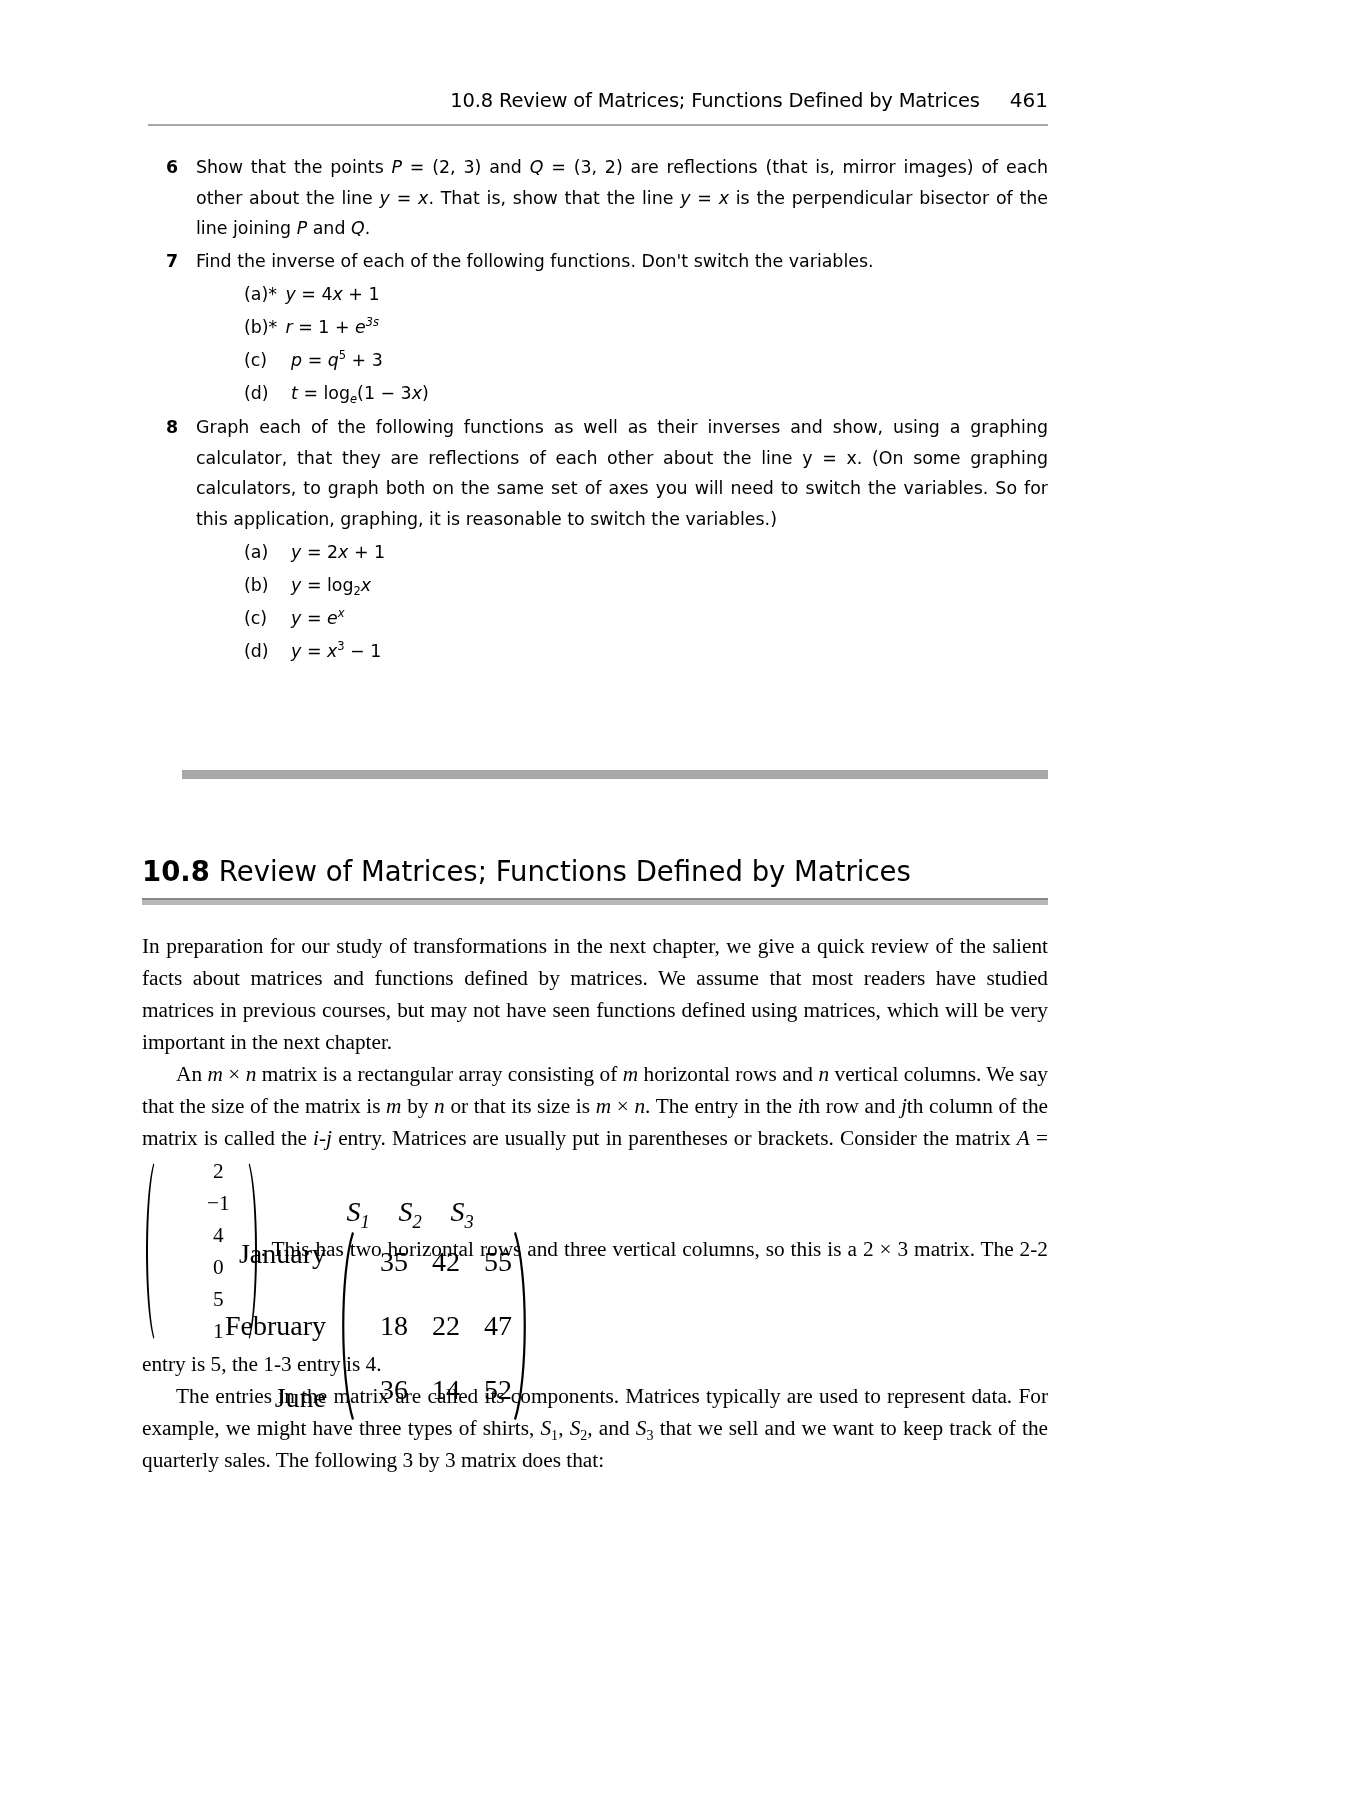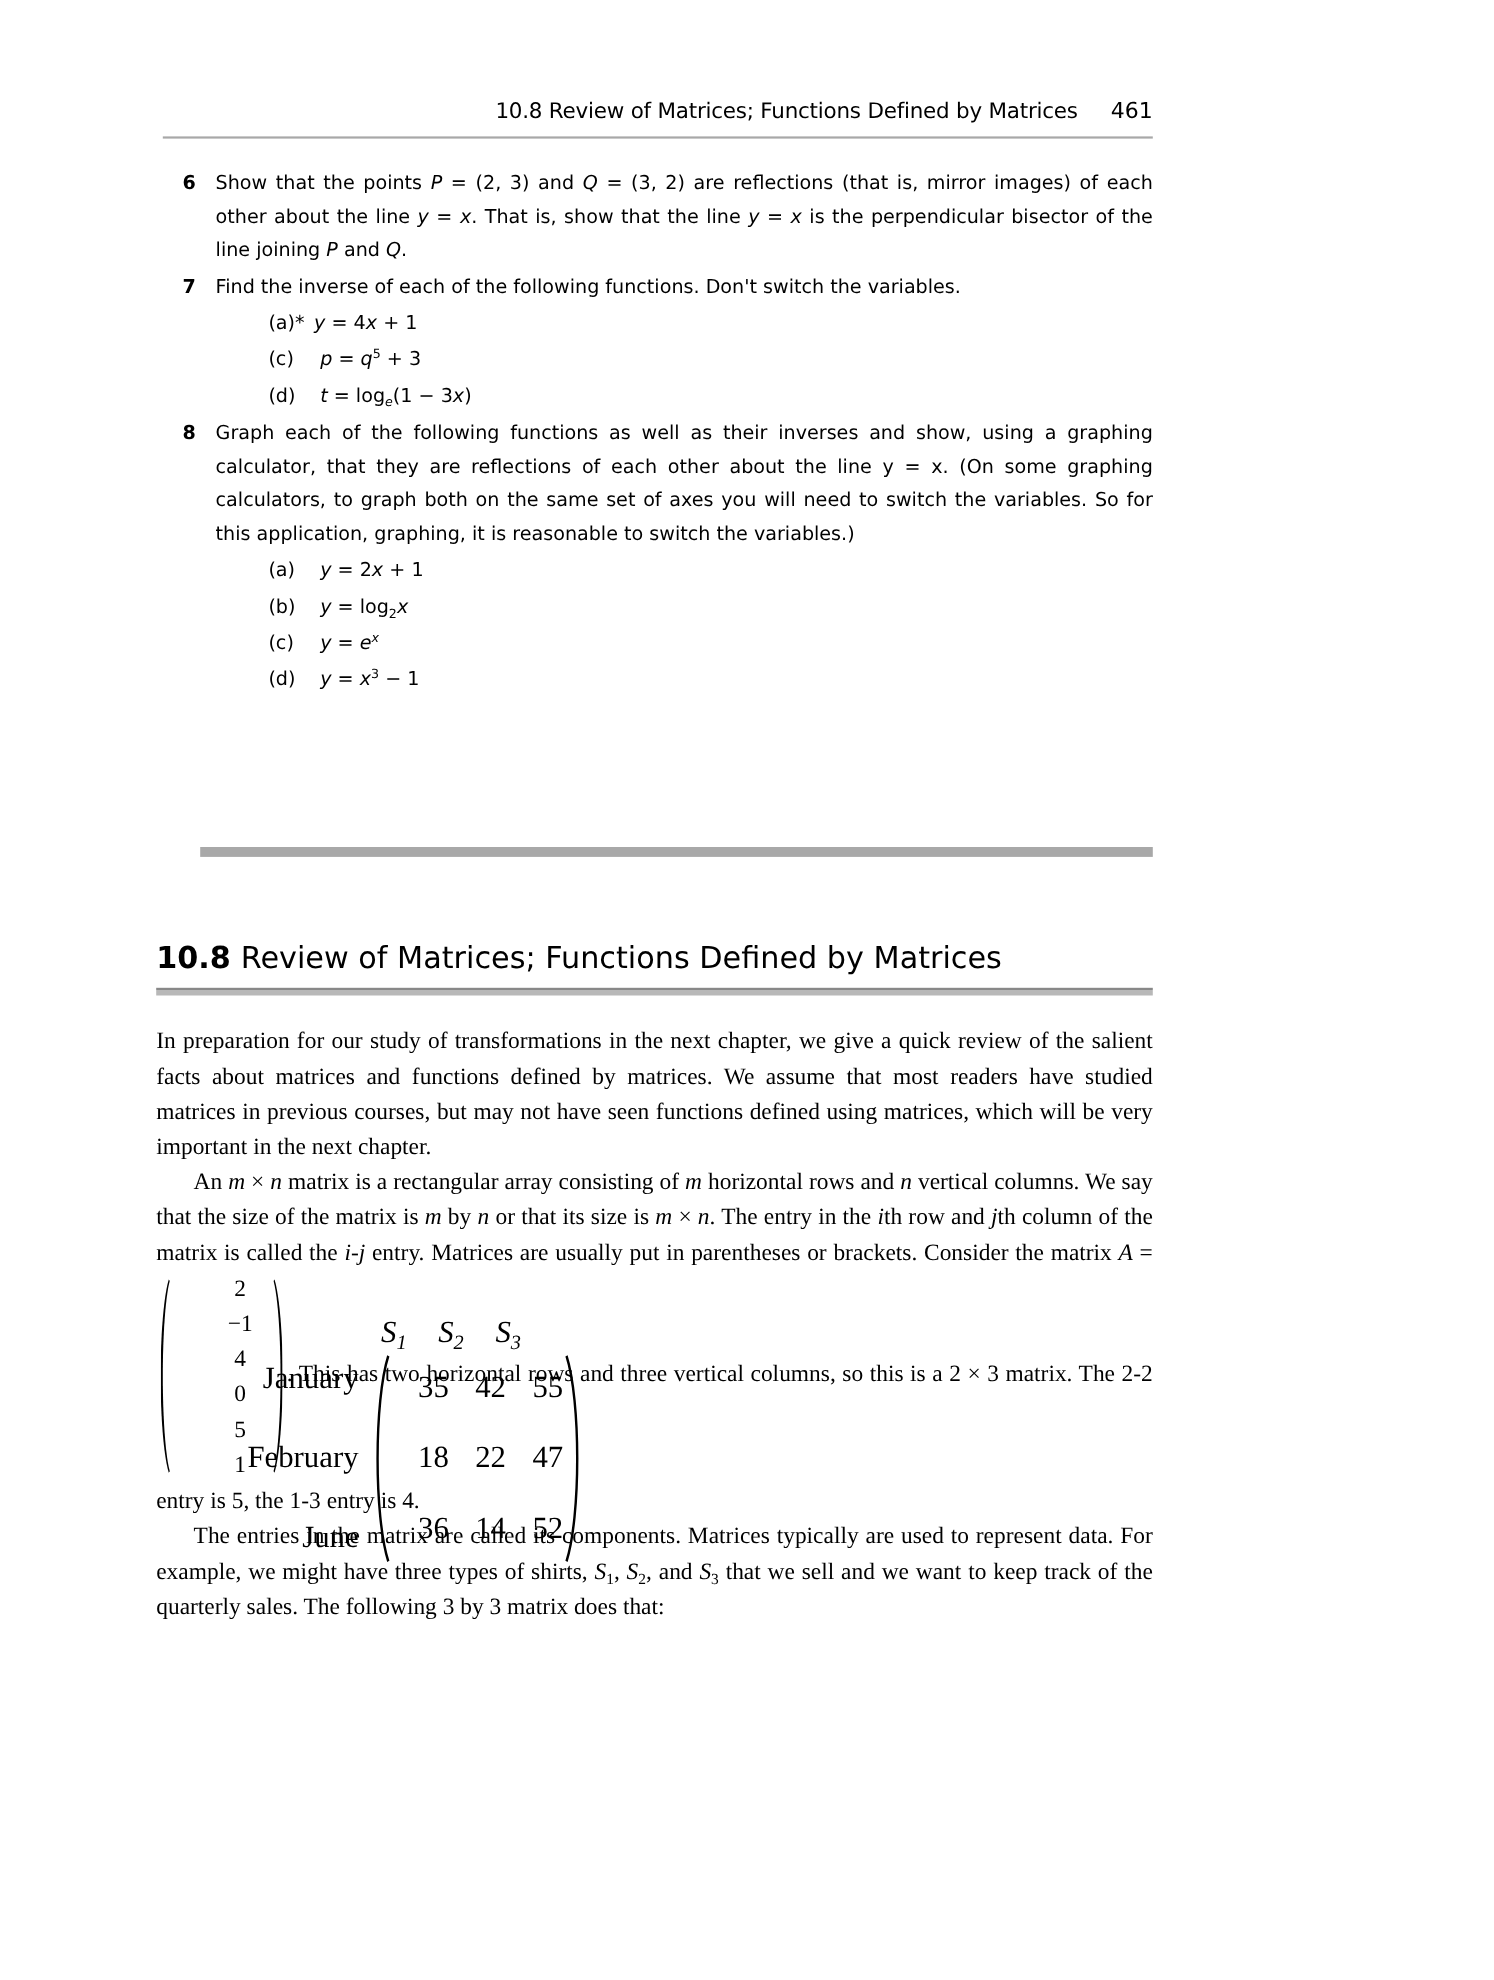--- a/index.html
+++ b/index.html
@@ -255,20 +255,24 @@
       <span class="ex-body">Show that the points <span class="mathi">P</span> = (2, 3) and <span class="mathi">Q</span> = (3, 2) are reflections (that is, mirror images) of each other about the line <span class="mathi">y</span> = <span class="mathi">x</span>. That is, show that the line <span class="mathi">y</span> = <span class="mathi">x</span> is the perpendicular bisector of the line joining <span class="mathi">P</span> and <span class="mathi">Q</span>.</span>
     </div>
 
     <div class="ex-item">
       <span class="ex-num">7</span>
       <span class="ex-body">Find the inverse of each of the following functions. Don't switch the variables.</span>
       <div class="sub-list">
         <span class="sub-item">
           <span class="sub-lab">(a)*</span>
           <span><span class="mathi">y</span> = 4<span class="mathi">x</span> + 1</span>
+        </span>
+        <span class="sub-item">
+          <span class="sub-lab">(b)*</span>
+          <span><span class="mathi">r</span> = 1 + <span class="mathi">e</span><sup class="tiny mathi">3s</sup></span>
         </span>
         <span class="sub-item">
           <span class="sub-lab">(c)</span>
           <span>&nbsp;<span class="mathi">p</span> = <span class="mathi">q</span><sup class="tiny">5</sup> + 3</span>
         </span>
         <span class="sub-item">
           <span class="sub-lab">(d)</span>
           <span>&nbsp;<span class="mathi">t</span> = log<sub class="tiny mathi">e</sub>(1 − 3<span class="mathi">x</span>)</span>
         </span>
       </div>

